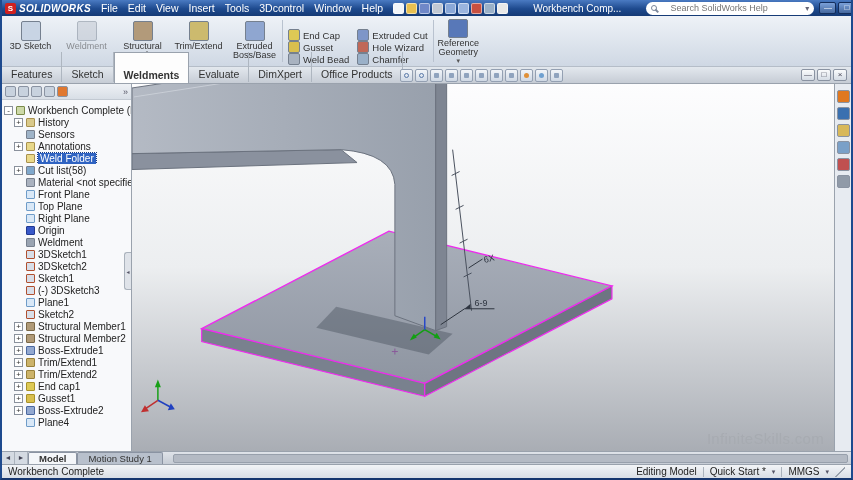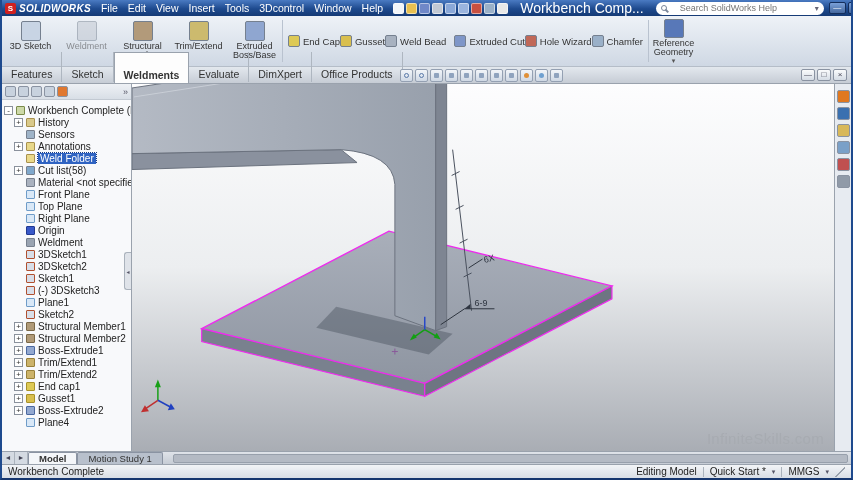--- a/index.html
+++ b/index.html
@@ -14,21 +14,21 @@
   .logo { display:flex; align-items:center; gap:3px; padding-right:4px; }
   .logo-mark { width:11px; height:11px; background:#d02020; border-radius:2px; color:#fff; font-size:8px;
                font-weight:bold; text-align:center; line-height:11px; }
   .logo-text { color:#fff; font-weight:bold; font-style:italic; font-size:10px; letter-spacing:.3px; }
   .menu-item { color:#fff; font-size:10.5px; padding:1px 5px; cursor:default; }
   .quickbar { display:flex; gap:2px; margin-left:4px; }
   .qicon { width:11px; height:11px; border-radius:2px; border:1px solid rgba(255,255,255,.5); background:#b9c6dd; }
   .q-new{background:#f2f5f9} .q-open{background:#e8c050} .q-save{background:#7088c8}
   .q-print{background:#c2c9d4} .q-undo{background:#8aa8d8} .q-redo{background:#9ab4de}
   .q-rebuild{background:#c85040} .q-options{background:#9ab0c8} .q-help{background:#e8e8e8}
-  .doc-title { color:#fff; font-size:14px; padding:0 11px; white-space:nowrap; }
+  .doc-title { color:#fff; font-size:10px; padding:0 24px; white-space:nowrap; }
   .search { margin-left:auto; display:flex; align-items:center; gap:13px; background:#fff; border-radius:7px;
             height:13px; padding:0 5px; width:168px; flex:0 0 auto; }
   .mag { width:6px; height:6px; border:1.5px solid #7a869a; border-radius:50%; position:relative; flex:0 0 auto; }
   .mag::after { content:""; position:absolute; width:4px; height:1.5px; background:#7a869a; transform:rotate(45deg); right:-3px; bottom:-1px; }
   .search input { border:none; outline:none; background:transparent; font-size:9px; width:100%; color:#555;
                   font-family:"Liberation Sans",sans-serif; }
   .search .caret { font-size:8px; color:#667; }
   .winbtns { display:flex; gap:2px; margin-left:4px; }
   .wbtn { width:17px; height:12px; border:1px solid #142e5c; border-radius:2px; color:#fff; font-size:8px;
           line-height:10px; text-align:center; background:linear-gradient(#7aa0d8,#46699f); }
@@ -40,21 +40,21 @@
   .rgroup { display:flex; gap:9px; padding:2px 3px; }
   .vsep { width:1px; background:#b9c2cf; margin:3px 1px; }
   .rbtn { width:47px; display:flex; flex-direction:column; align-items:center; padding-top:2px;
           font-size:9px; color:#333; text-align:center; border-radius:2px; }
   .rbtn.disabled { opacity:.5; }
   .ricon { width:20px; height:20px; border-radius:2px; border:1px solid #75808f; margin-bottom:1px; background:#c4ccd8; }
   .ric-sketch-3d{background:#c8d4e4} .ric-weldment{background:#c0c6d0} .ric-structural-member{background:#b29a7a}
   .ric-trim-extend{background:#ccba6e} .ric-extruded-boss{background:#8fa6d0} .ric-reference-geometry{background:#5878b8}
   .rlabel { line-height:9px; }
   .ref-caret { font-size:7px; color:#555; }
-  .rsmall { display:flex; justify-content:space-around; padding:12px 4px; }
+  .rsmall { display:flex; flex-direction:column; justify-content:space-around; padding:12px 4px; }
   .srow { display:flex; align-items:center; gap:3px; font-size:9.5px; color:#333; white-space:nowrap; }
   .sicon { width:12px; height:12px; border-radius:2px; border:1px solid #75808f; background:#c4ccd8; }
   .sic-end-cap{background:#ddc955} .sic-gusset{background:#d9bf4e} .sic-weld-bead{background:#a8b2c0}
   .sic-extruded-cut{background:#7e96c8} .sic-hole-wizard{background:#c06858} .sic-chamfer{background:#9ab0c8}
 
   
   .tabrow { height:17px; flex:0 0 17px; position:relative; display:flex; align-items:flex-end;
             background:linear-gradient(#e3e8ee,#c6ccd5); border-bottom:1px solid #9aa2ad; }
   .tab { font-size:10.5px; color:#333; padding:15px 9px; height:24px; line-height:14px;
          border-right:1px solid #aeb6c0; }

